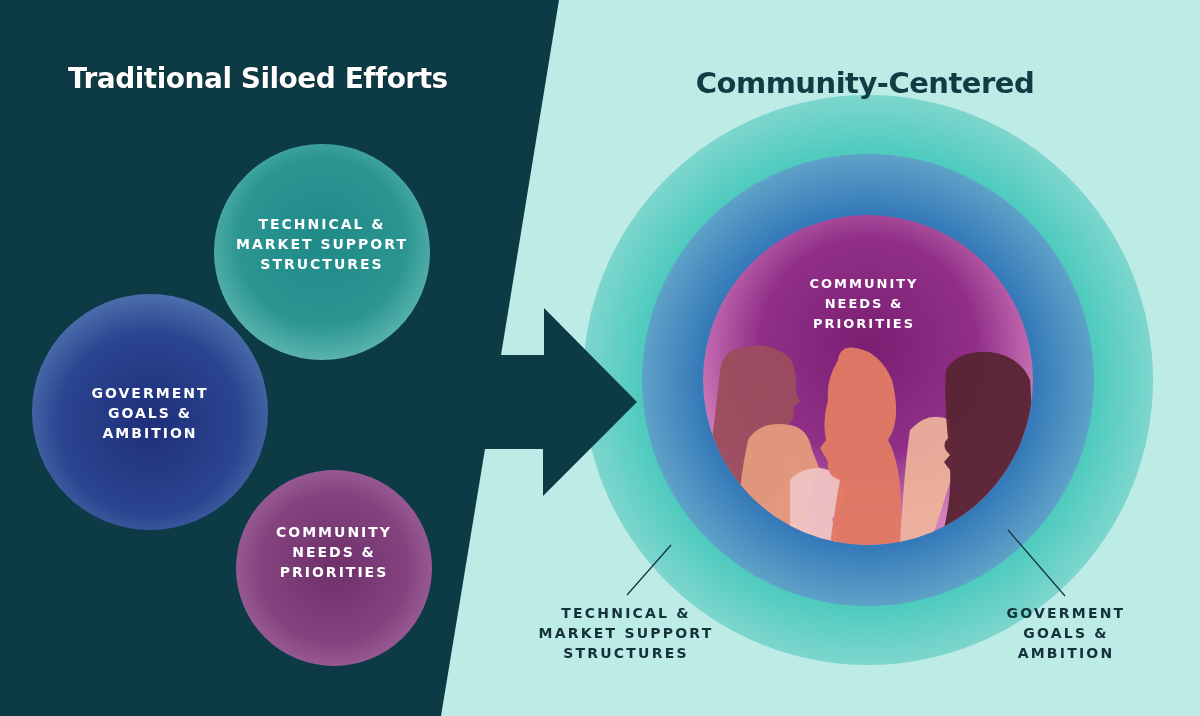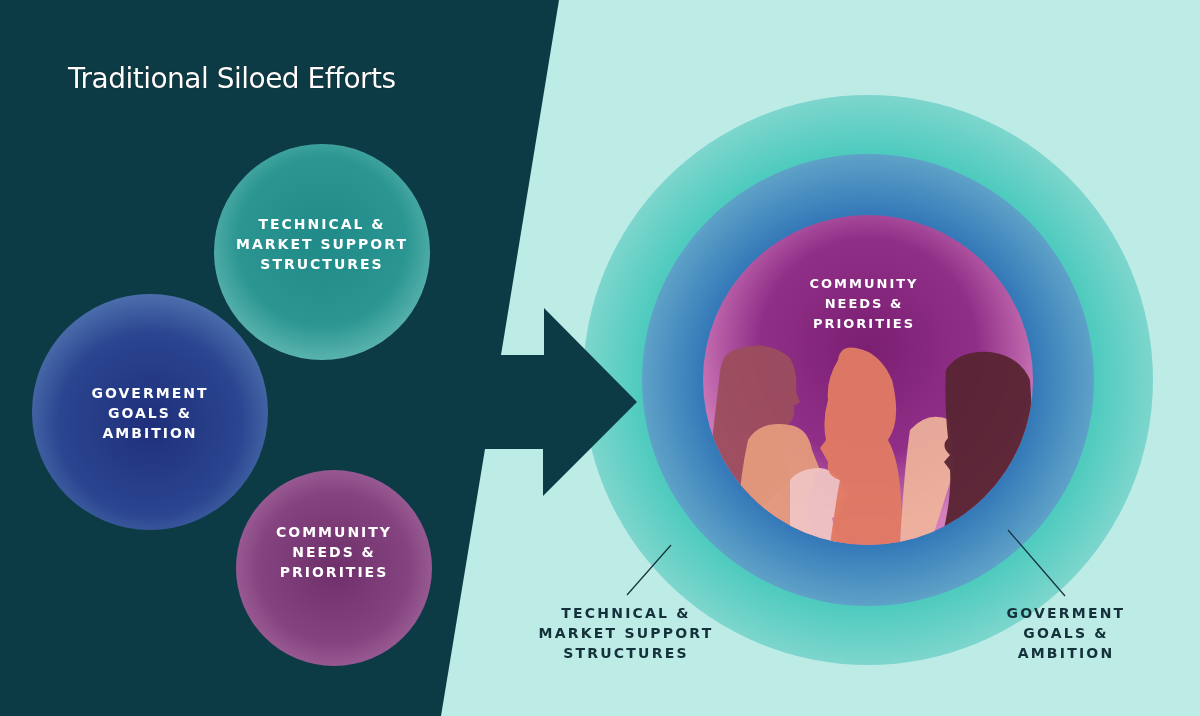--- a/index.html
+++ b/index.html
@@ -1,19 +1,19 @@
 <!DOCTYPE html>
 <html><head>
 <meta charset="utf-8">
 <style>
   html, body { margin: 0; padding: 0; }
   body { width: 1200px; height: 716px; overflow: hidden; background: #bdebe6; position: relative; font-family: "Liberation Sans", sans-serif; }
   .stage { position: absolute; left: 0; top: 0; width: 1200px; height: 716px; }
   svg.bg { position: absolute; left: 0; top: 0; }
-  .title { position: absolute; font-family: "DejaVu Sans", sans-serif; font-weight: normal; letter-spacing: -0.5px; }
+  .title { position: absolute; font-family: "DejaVu Sans", sans-serif; font-weight: bold; letter-spacing: -0.5px; }
   .title-left { left: 68px; top: 62px; color: #ffffff; font-size: 28px; white-space: nowrap; text-shadow: 0 0 1px #000; }
   .title-right { left: 650px; top: 64px; width: 430px; color: #123c44; font-size: 29px; text-align: center; line-height: 38px; }
   .bubble-label { position: absolute; color: #ffffff; font-family: "DejaVu Sans", sans-serif; font-weight: bold; font-size: 14px; letter-spacing: 2px; text-align: center; line-height: 20px; transform: translate(-50%, -50%); white-space: nowrap; }
   .ext-label { position: absolute; color: #14303a; font-family: "DejaVu Sans", sans-serif; font-weight: bold; font-size: 14px; letter-spacing: 2.2px; text-align: center; line-height: 20px; transform: translateX(-50%); white-space: nowrap; }
   .line { display: block; }
 </style>
 </head>
 <body>
 
 <div class="stage">
@@ -83,20 +83,21 @@
 
     <g>
       <circle cx="322" cy="252" r="108" fill="url(#gTeal)"></circle>
       <circle cx="150" cy="412" r="118" fill="url(#gBlue)"></circle>
       <circle cx="334" cy="568" r="98" fill="url(#gPurple)"></circle>
     </g>
   </svg>
 
   <div class="title title-left">Traditional Siloed Efforts</div>
   <div class="title title-right">
+    <span class="line">Community-Centered</span>
   </div>
 
   <div class="bubble-label" style="left:322px; top:244px;">
     <span class="line">TECHNICAL &amp;</span>
     <span class="line">MARKET SUPPORT</span>
     <span class="line">STRUCTURES</span>
   </div>
   <div class="bubble-label" style="left:150px; top:413px;">
     <span class="line">GOVERMENT</span>
     <span class="line">GOALS &amp;</span>

